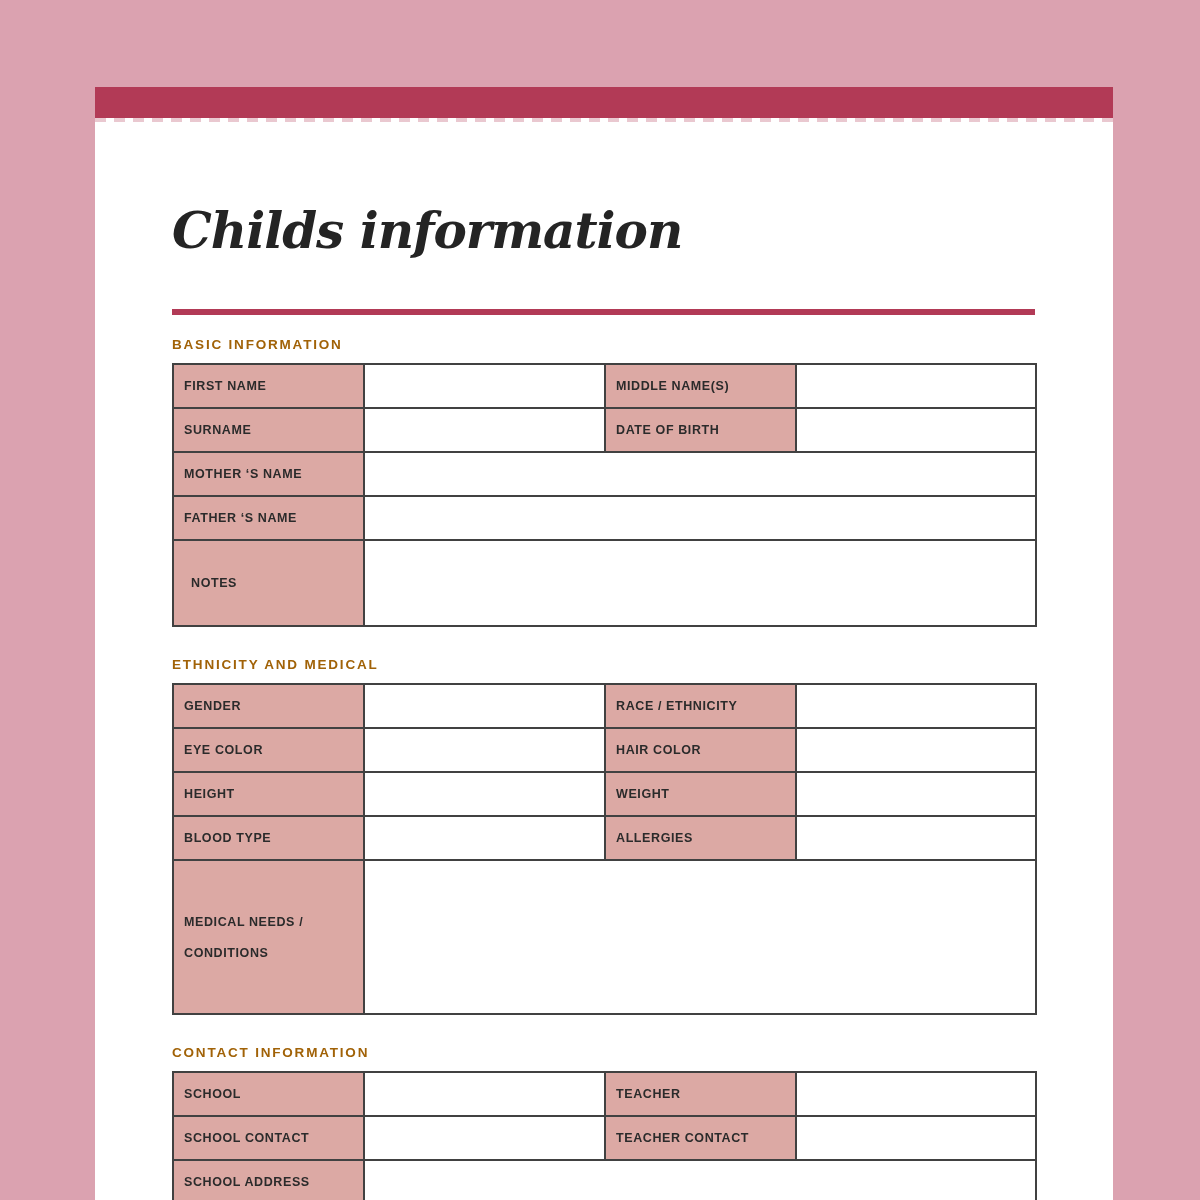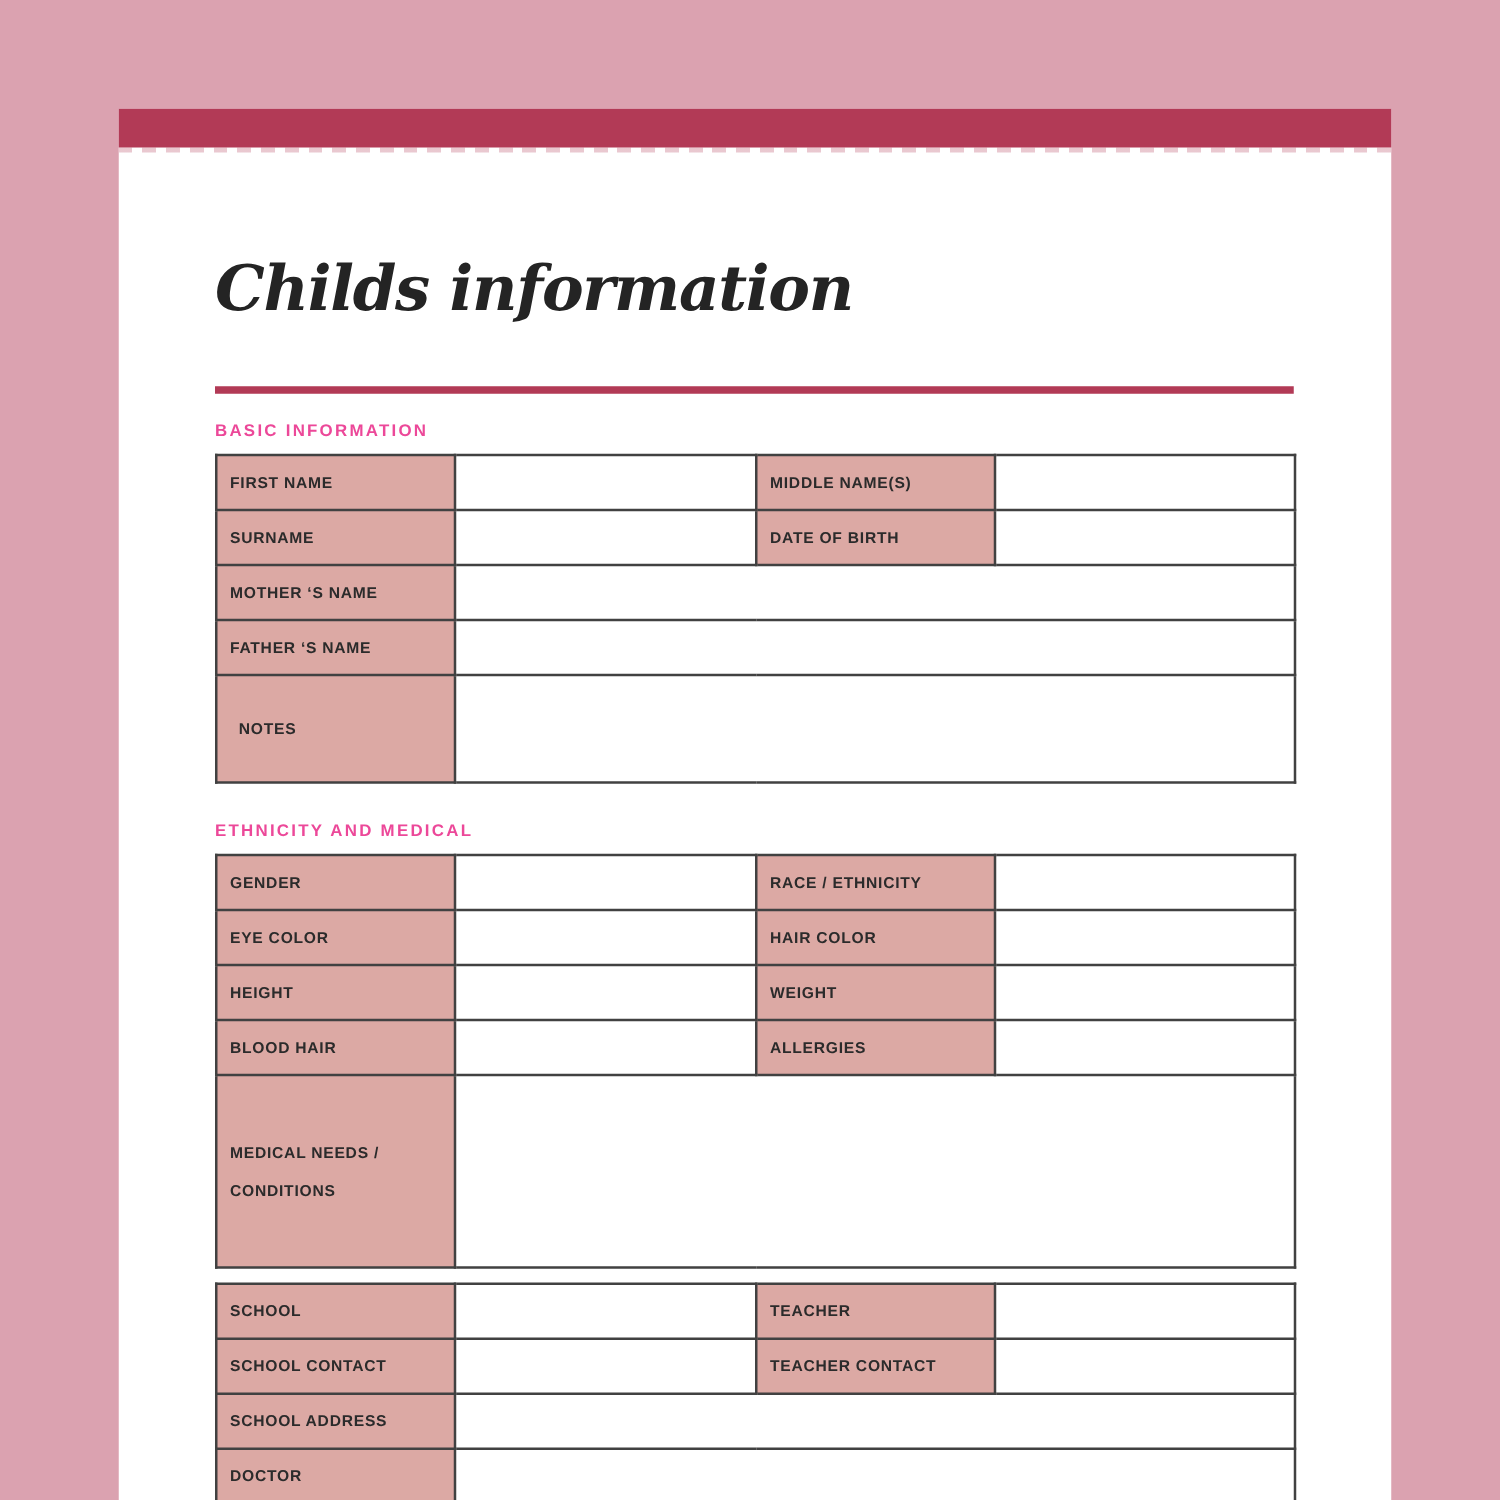--- a/index.html
+++ b/index.html
@@ -45,21 +45,21 @@
   .divider {
     margin-top:27px;
     height:6px;
     background:#B23A56;
   }
   .section-heading {
     margin-top:22px;
     font-size:13.5px;
     font-weight:bold;
     letter-spacing:1.8px;
-    color:#ec4899;
+    color:#a16207;
   }
   .section-heading.later { margin-top:30px; }
   table.form {
     margin-top:11px;
     width:863px;
     table-layout:fixed;
     border-collapse:collapse;
   }
   table.form td {
     border:2px solid #414141;
@@ -152,37 +152,38 @@
         <td class="lbl">HAIR COLOR</td>
         <td class="val"></td>
       </tr>
       <tr>
         <td class="lbl">HEIGHT</td>
         <td class="val"></td>
         <td class="lbl">WEIGHT</td>
         <td class="val"></td>
       </tr>
       <tr>
-        <td class="lbl">BLOOD HAIR</td>
+        <td class="lbl">BLOOD TYPE</td>
         <td class="val"></td>
         <td class="lbl">ALLERGIES</td>
         <td class="val"></td>
       </tr>
       <tr class="tall-medical">
         <td class="lbl">
           <div class="two-line">
             <div>MEDICAL NEEDS /</div>
             <div>CONDITIONS</div>
           </div>
         </td>
         <td class="val" colspan="3"></td>
       </tr>
     </tbody>
       </table>
 
+    <div class="section-heading later">CONTACT INFORMATION</div>
 
     <table class="form">
       <colgroup>
           <col style="width:191px">
           <col style="width:241px">
           <col style="width:191px">
           <col style="width:240px">
         </colgroup>
       <tbody>
           <tr>

